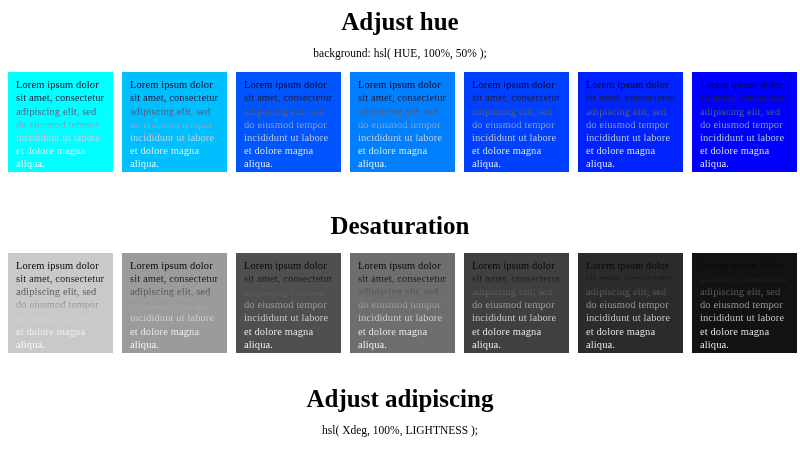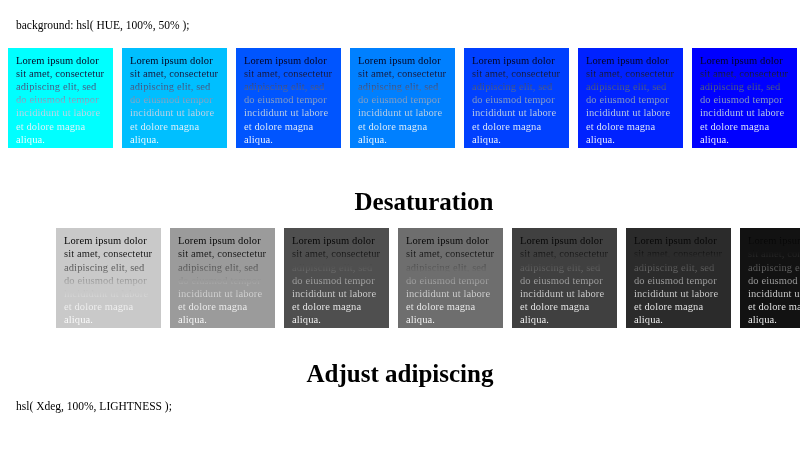--- a/index.html
+++ b/index.html
@@ -28,27 +28,27 @@
     font-family: "Liberation Serif", "DejaVu Serif", serif;
     font-weight: bold;
     font-size: 25px;
     line-height: 1.1;
     color: #000000;
     margin: 0;
     padding: 0;
   }
 
   .section-subtitle {
-    text-align: left;
+    text-align: center;
     font-family: "Liberation Serif", "DejaVu Serif", serif;
     font-weight: normal;
     font-size: 11.5px;
     line-height: 1.1;
     color: #000000;
-    margin: 16px;
+    margin: 4px;
     padding: 0;
   }
 
   .swatch-row {
     display: flex;
     flex-direction: row;
     justify-content: flex-start;
     align-items: flex-start;
     padding: 0 8px;
     gap: 9px;
@@ -85,33 +85,34 @@
     .swatch-text { color: #101028; background-image: none; }
   }
 
   .desat { filter: saturate(0); }
 
   
   .sec1 { padding-top: 8px; }
   .sec1 .section-subtitle { margin-top: 11px; }
   .sec1 .swatch-row { margin-top: 13px; }
 
-  .sec2 { padding-top: 40px; padding-left: 48px; }
+  .sec2 { padding-top: 40px; }
   .sec2 .section-subtitle { margin-top: 11px; }
   .sec2 .swatch-row { margin-top: 13px; }
 
   .sec3 { padding-top: 32px; }
   .sec3 .section-subtitle { margin-top: 12px; }
 </style>
 </head>
 <body>
 
 <div class="page">
 
   <div class="section sec1">
+    <h2 class="section-title">Adjust hue</h2>
     <p class="section-subtitle">background: hsl( HUE, 100%, 50% );</p>
     <div class="swatch-row" id="row-hue">
         <div class="swatch" style="background: rgb(0, 255, 255);">
           <p class="swatch-text" style="background-image: linear-gradient(rgb(0, 0, 24) 0%, rgb(11, 11, 48) 18%, rgb(79, 95, 138) 38%, rgb(159, 180, 207) 55%, rgb(220, 232, 242) 72%, rgb(255, 255, 255) 88%);">Lorem ipsum dolor sit amet, consectetur adipiscing elit, sed do eiusmod tempor incididunt ut labore et dolore magna aliqua.</p>
         </div>
         <div class="swatch" style="background: rgb(0, 191, 255);">
           <p class="swatch-text" style="background-image: linear-gradient(rgb(0, 0, 24) 0%, rgb(11, 11, 48) 18%, rgb(79, 95, 138) 38%, rgb(159, 180, 207) 55%, rgb(220, 232, 242) 72%, rgb(255, 255, 255) 88%);">Lorem ipsum dolor sit amet, consectetur adipiscing elit, sed do eiusmod tempor incididunt ut labore et dolore magna aliqua.</p>
         </div>
         <div class="swatch" style="background: rgb(0, 85, 255);">
           <p class="swatch-text" style="background-image: linear-gradient(rgb(0, 0, 24) 0%, rgb(11, 11, 48) 18%, rgb(79, 95, 138) 38%, rgb(159, 180, 207) 55%, rgb(220, 232, 242) 72%, rgb(255, 255, 255) 88%);">Lorem ipsum dolor sit amet, consectetur adipiscing elit, sed do eiusmod tempor incididunt ut labore et dolore magna aliqua.</p>

